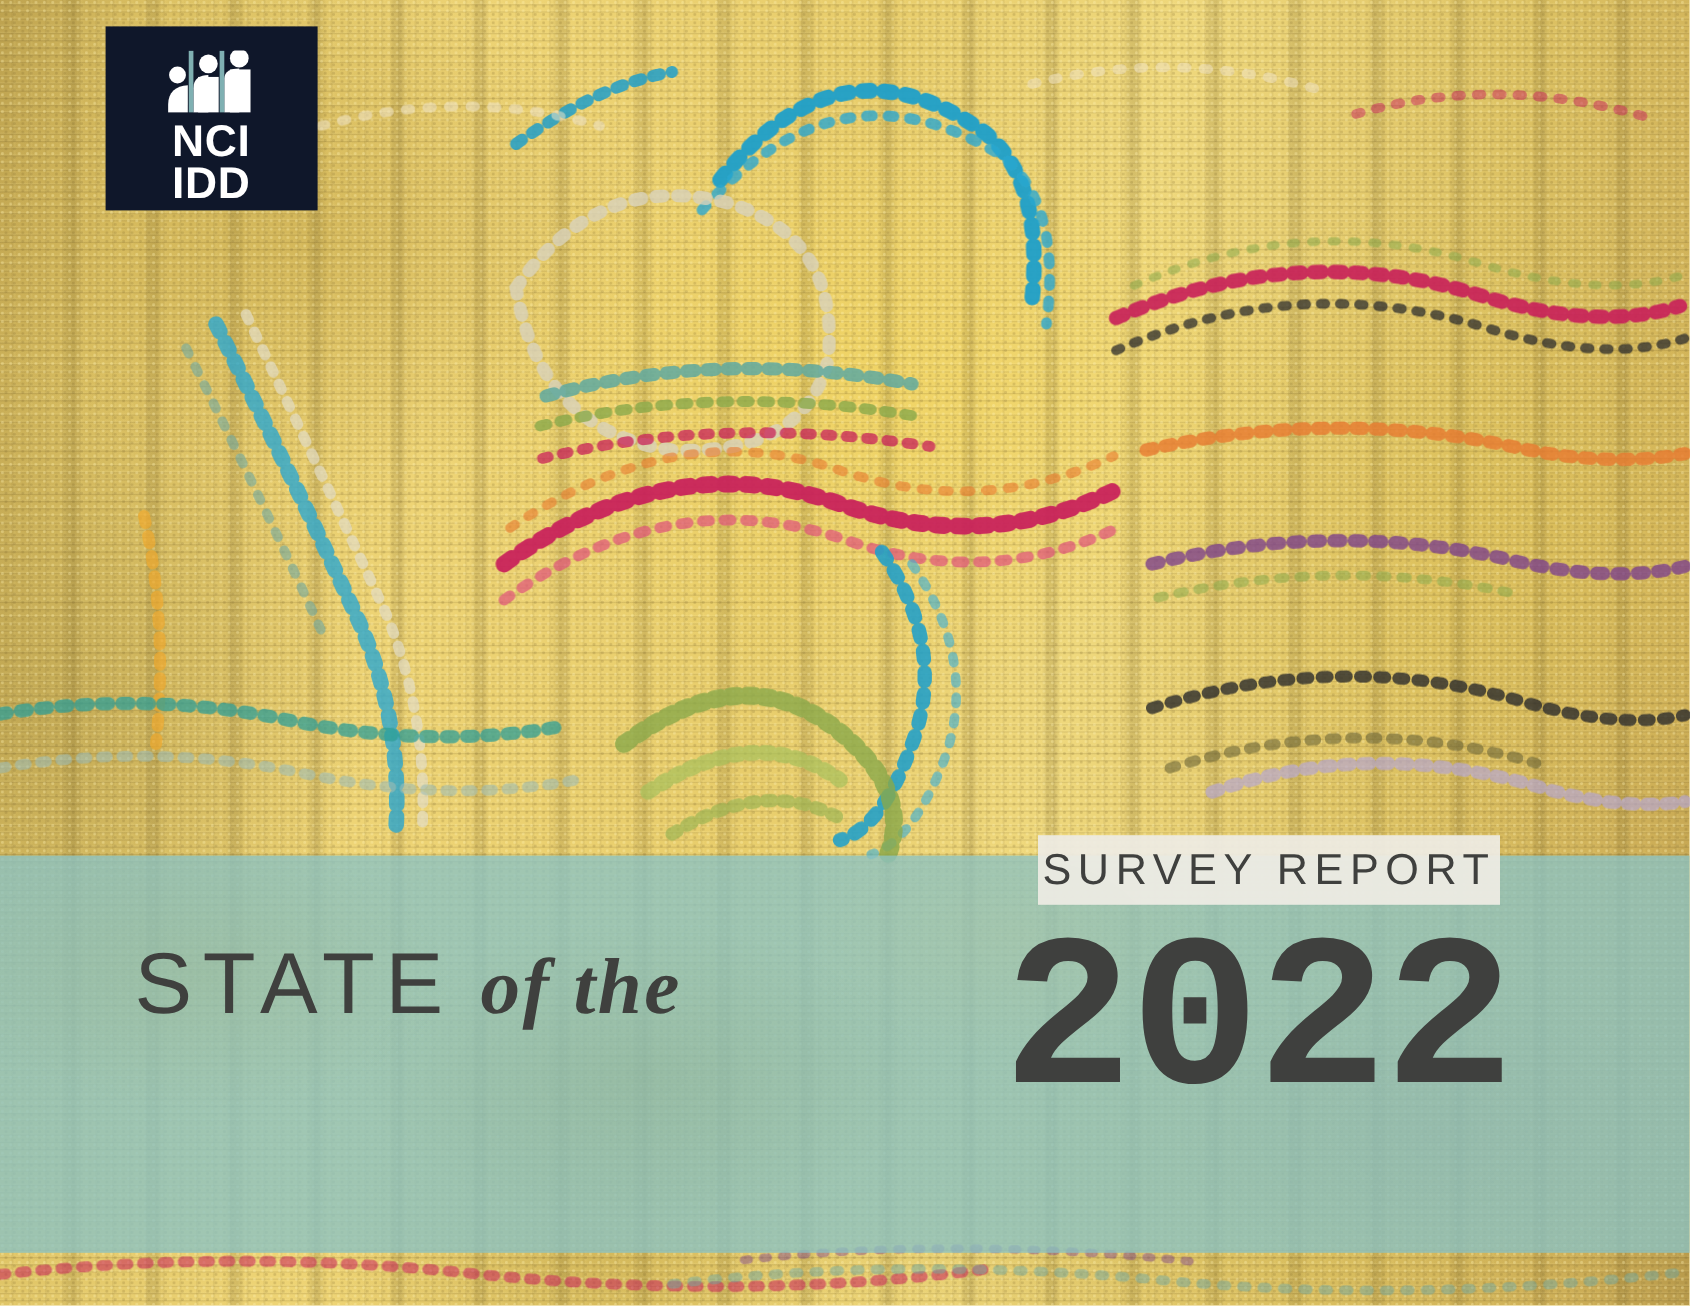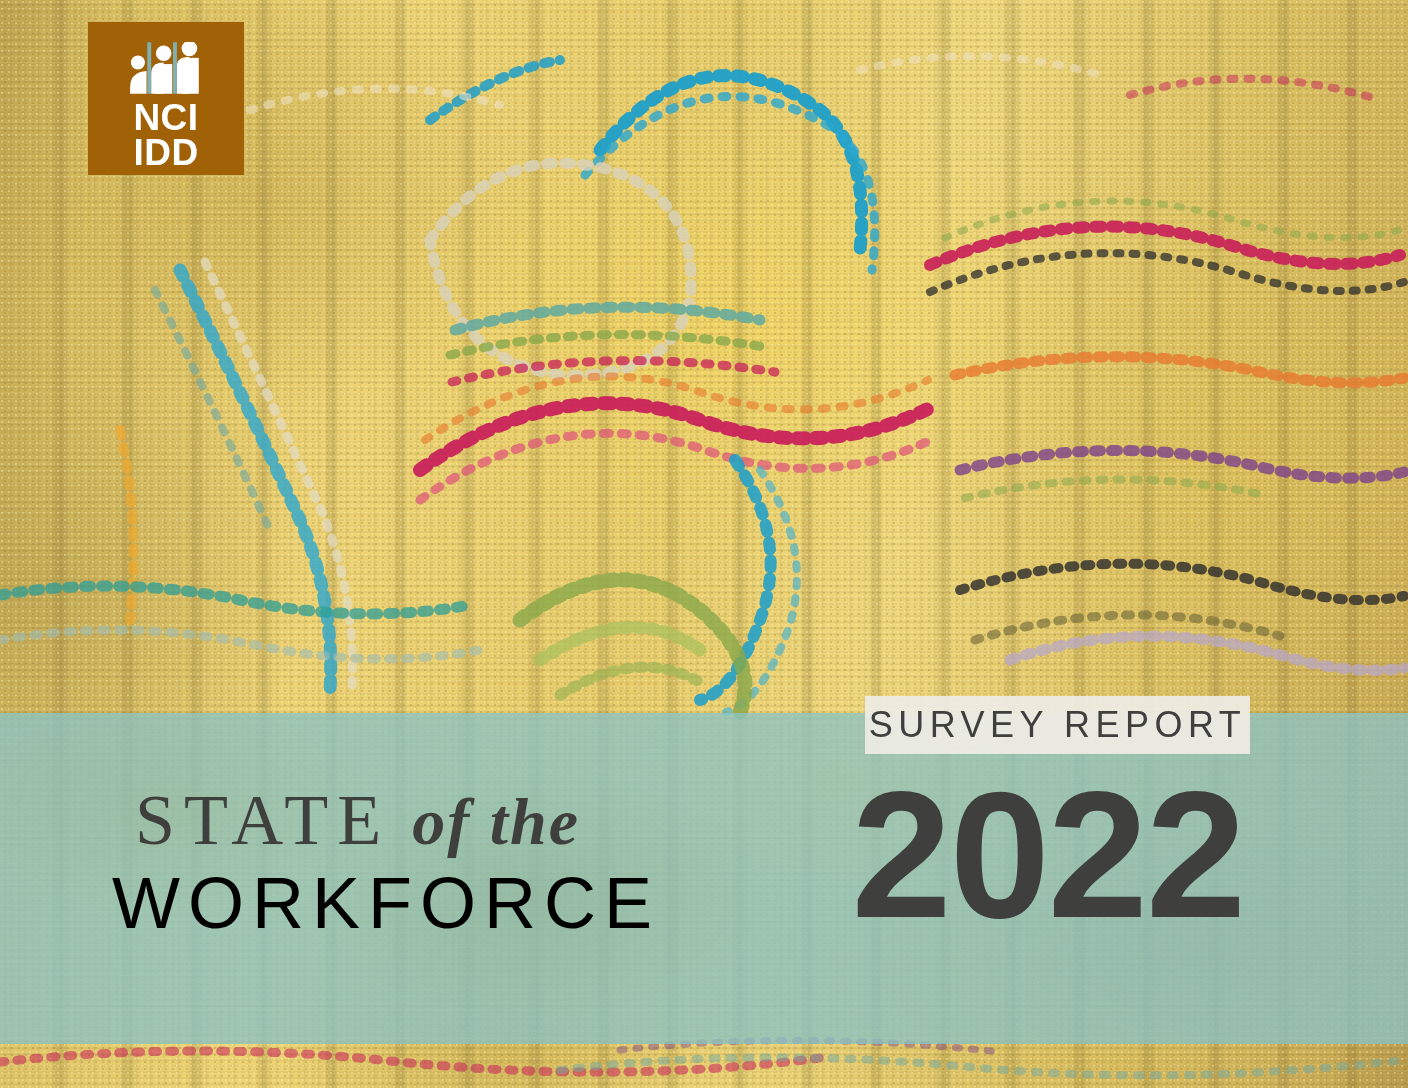--- a/index.html
+++ b/index.html
@@ -82,23 +82,23 @@
       radial-gradient(circle at 5px 5px, rgba(120,98,38,0.22) 0.9px, rgba(120,98,38,0) 1.6px);
     background-size: 7px 7px, 7px 7px;
   }
   .emb-layer { position: absolute; inset: 0; }
 
   
   #logo-box {
     position: absolute;
     left: 88px;
     top: 22px;
-    width: 156px;
+    width: 176px;
     height: 153px;
-    background: #a16207;
+    background: #0f172a;
     display: flex;
     flex-direction: column;
     align-items: center;
     justify-content: flex-start;
     padding-top: 20px;
     box-sizing: border-box;
     z-index: 30;
   }
   #logo-mark { width: 78px; height: 52px; display:block; }
   #logo-text {
@@ -171,48 +171,47 @@
     left: 112px;
     top: 72px;
     width: 680px;
   }
   .title-row {
     white-space: nowrap;
     color: #3f403e;
     line-height: 0.98;
   }
   .t-state {
-    font-family: Liberation Serif, serif;
+    font-family: Liberation Sans, sans-serif;
     font-weight: 300;
     font-size: 72px;
     letter-spacing: 9px;
-    margin-left: 23px;
   }
   .t-ofthe {
     font-family: "Liberation Serif", serif;
     font-style: italic;
     font-weight: bold;
     font-size: 66px;
     letter-spacing: 2px;
     margin-left: 22px;
   }
   .t-workforce {
     font-family: "Liberation Sans", sans-serif;
     font-weight: 300;
     font-size: 72px;
     letter-spacing: 8px;
     display: block;
     margin-top: 6px;
   }
 
   #year {
     position: absolute;
-    right: 164px;
+    right: 148px;
     top: 52px;
-    font-family: Liberation Sans, sans-serif;
+    font-family: Liberation Mono, monospace;
     font-weight: bold;
     font-size: 180px;
     line-height: 1;
     letter-spacing: -2px;
     color: #3f403e;
     z-index: 22;
   }
 
   #subtitle {
     position: absolute;
@@ -336,21 +335,20 @@
   <div id="survey-tag">
     <span>SURVEY REPORT</span>
   </div>
 
   <div id="title-wrap">
 
     <div id="title-lines">
       <div class="title-row">
         <span class="t-state">STATE</span><span class="t-ofthe">of the</span>
       </div>
-      <span class="t-workforce">WORKFORCE</span>
     </div>
 
     <div id="year">2022</div>
 
 
   </div>
 
 </div>
 
 </body></html>

